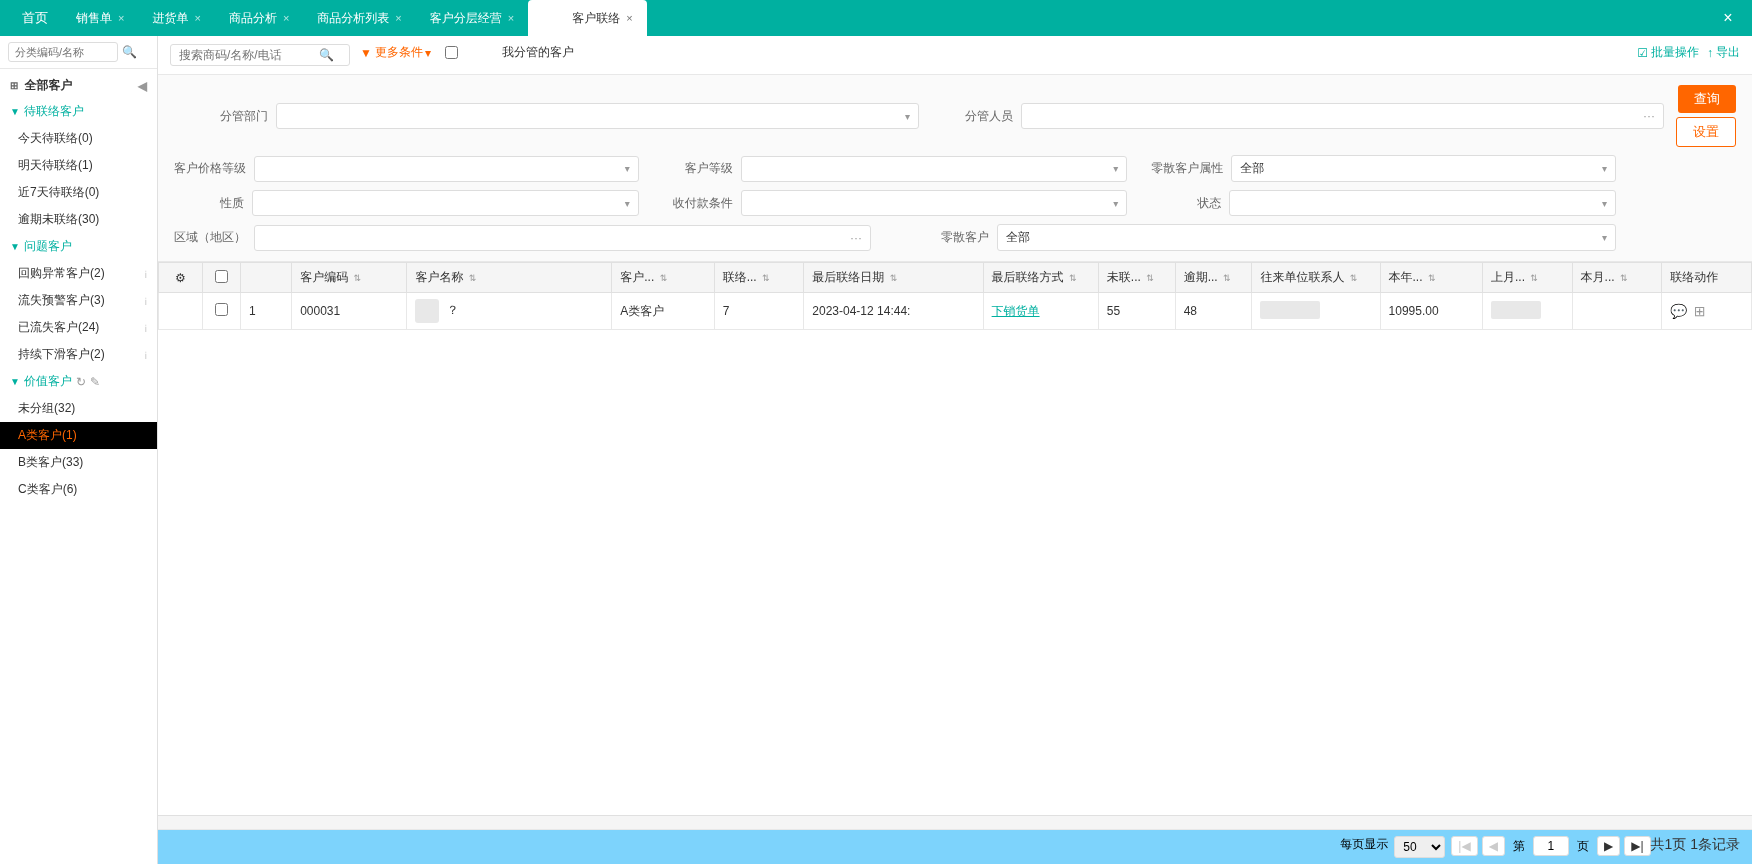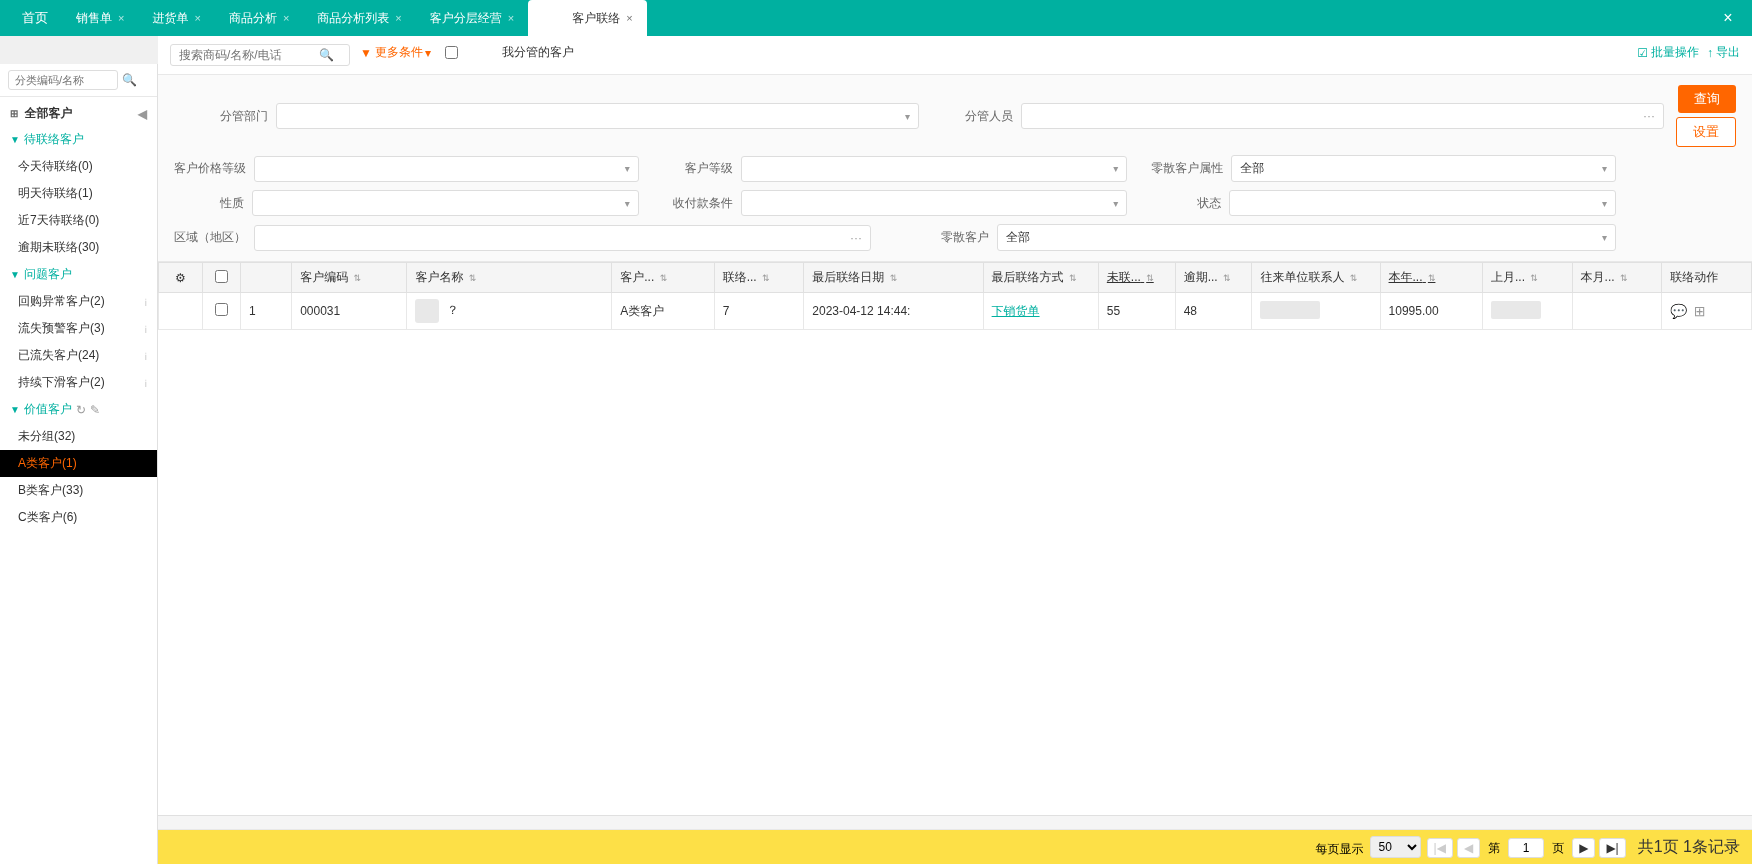--- a/index.html
+++ b/index.html
@@ -31,21 +31,21 @@
     }
 
     
     .main-layout {
       display: flex; height: calc(864px - 36px);
     }
 
     
     .sidebar {
       width: 158px; background: white; border-right: 1px solid #e0e0e0;
-      display: flex; flex-direction: column; overflow-y: auto; flex-shrink: 0; margin-top: 28px;
+      display: flex; flex-direction: column; overflow-y: auto; flex-shrink: 0;
     }
     .sidebar-search {
       display: flex; align-items: center; padding: 6px 8px;
       border-bottom: 1px solid #e8e8e8;
     }
     .sidebar-search input {
       border: 1px solid #ddd; border-radius: 3px; padding: 3px 6px;
       font-size: 11px; width: 110px; outline: none; color: #999;
     }
     .sidebar-search .search-icon { margin-left: 4px; color: #00b0a0; cursor: pointer; }
@@ -140,50 +140,50 @@
 
     .col-num { width: 40px; }
     .col-check { width: 30px; }
     .col-gear { width: 34px; }
     .col-code { width: 90px; }
     .col-name { width: 160px; }
     .col-type { width: 80px; }
     .col-contact { width: 70px; }
     .col-date { width: 140px; }
     .col-method { width: 90px; }
-    .col-uncontact { width: 60px; text-decoration: underline; }
+    .col-uncontact { width: 60px; }
     .col-overdue { width: 60px; }
     .col-prev-contact { width: 100px; }
-    .col-year { width: 80px; text-decoration: underline; }
+    .col-year { width: 80px; }
     .col-last-month { width: 70px; }
     .col-this-month { width: 70px; }
     .col-action { width: 70px; }
 
     .link-text { color: #00b0a0; text-decoration: underline; cursor: pointer; }
     .action-icons { display: flex; gap: 6px; align-items: center; }
     .action-icon { color: #999; cursor: pointer; font-size: 14px; }
 
     
     .bottom-bar {
-      display: flex; align-items: flex-end; justify-content: flex-end;
-      padding: 6px 12px; border-top: 1px solid #e8e8e8; background: #fde047;
+      display: flex; align-items: flex-start; justify-content: flex-end;
+      padding: 6px 12px; border-top: 1px solid #e8e8e8; background: #7dd3fc;
       min-height: 34px;
     }
     .bottom-bar select { border: 1px solid #ddd; border-radius: 3px; padding: 2px 4px; font-size: 12px; }
     .bottom-bar .page-nav { display: flex; align-items: center; gap: 4px; }
     .bottom-bar .page-nav button {
       border: 1px solid #ddd; background: white; border-radius: 3px;
       padding: 2px 6px; cursor: pointer; font-size: 12px; color: #333;
     }
     .bottom-bar .page-nav button:disabled { color: #ccc; cursor: not-allowed; }
     .bottom-bar .page-input {
       border: 1px solid #ddd; border-radius: 3px; width: 36px;
       padding: 2px 4px; text-align: center; font-size: 12px;
     }
-    .total-info { color: #333; font-size: 16px; margin-left: 12px; }
+    .total-info { color: #333; font-size: 14px; }
 
     
     .table-scroll-container {
       flex: 1; overflow-x: auto; overflow-y: auto;
     }
 
     .query-btn {
       background: #ff6600; color: white; border: none; border-radius: 3px;
       padding: 5px 16px; cursor: pointer; font-size: 13px;
     }

